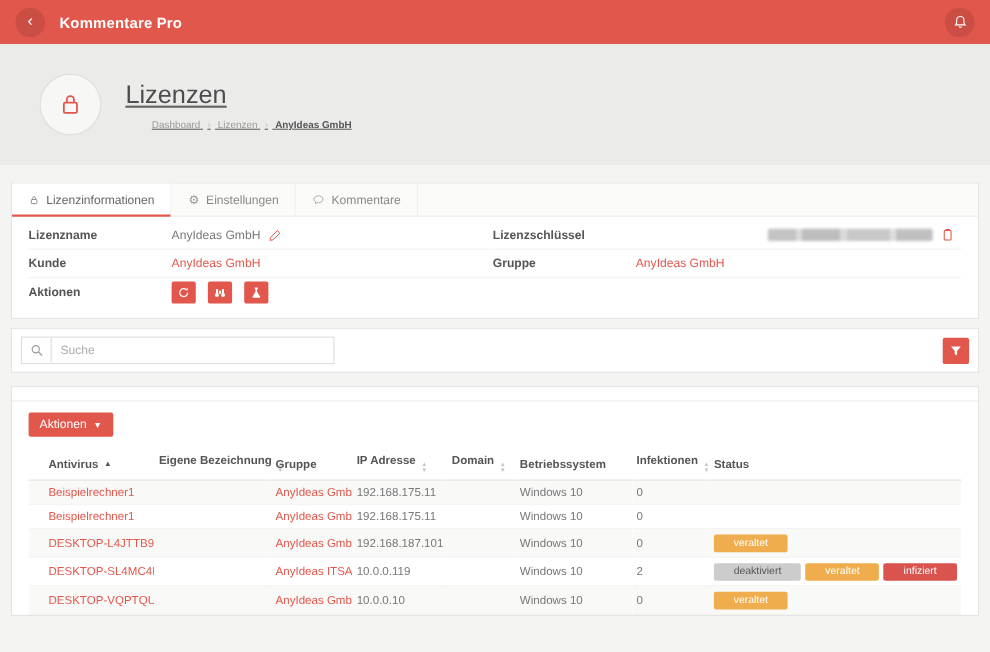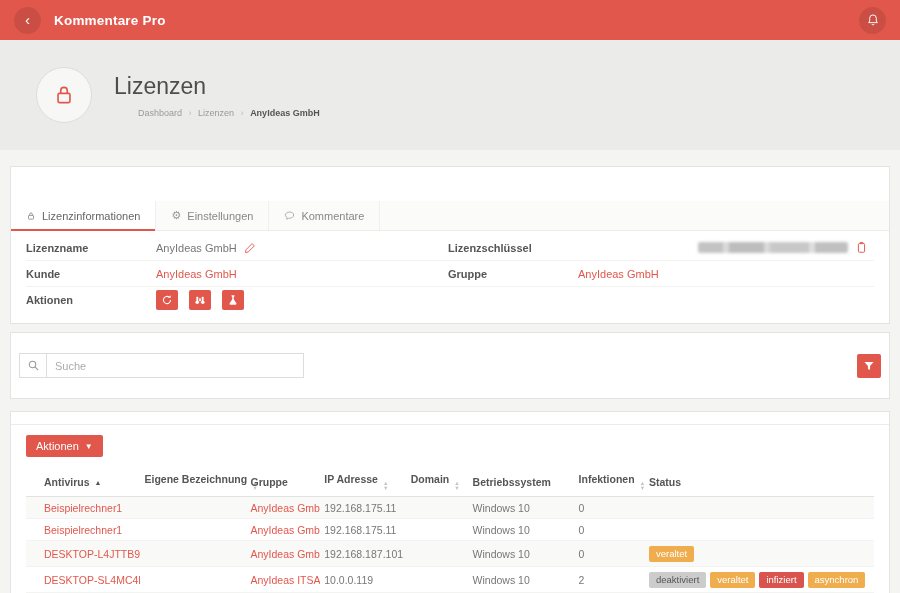--- a/index.html
+++ b/index.html
@@ -11,53 +11,53 @@
   .circle-btn { width:27px; height:27px; border-radius:50%; background:rgba(0,0,0,0.10);
     display:flex; align-items:center; justify-content:center; color:#fff; cursor:pointer; flex:0 0 auto; }
   .topbar .app-title { color:#fff; font-weight:bold; font-size:13.5px; margin-left:13px; letter-spacing:.2px; }
   .topbar .spacer { flex:1; }
   .back-glyph { font-size:15px; line-height:1; margin-top:-2px; }
 
   
   .page-header { height:110px; background:#ebebea; display:flex; align-items:center; padding:0 0 0 36px; }
   .avatar { width:56px; height:56px; border-radius:50%; background:#f7f7f6; border:1px solid #ddd;
     display:flex; align-items:center; justify-content:center; }
-  .ph-text { margin-left:22px; }
+  .ph-text { margin-left:22px;text-decoration:underline; }
   .ph-title { font-size:23px; color:#4d4d4d; font-weight:400; }
   .breadcrumb { margin-top:8px; font-size:9px; color:#9a9a9a;padding-left:24px; }
   .breadcrumb .sep { margin:0 4px; color:#bbb; }
   .breadcrumb .crumb { color:#9a9a9a; }
   .breadcrumb .crumb.current { color:#555; font-weight:bold; }
 
   
   .main { padding:16px 10px 0; }
   .card { background:#fff; border:1px solid #e4e4e3; }
 
   
-  .tabs { display:flex; background:#fbfbfa; border-bottom:1px solid #ececec; height:30px;margin-top:34px; }
+  .tabs { display:flex; background:#fbfbfa; border-bottom:1px solid #ececec; height:30px; }
   .tab { display:flex; align-items:center; gap:6px; padding:0 15px; font-size:11px; color:#888;
     border-right:1px solid #f0f0f0; cursor:pointer; position:relative; }
   .tab .ticon { color:#9a9a9a; display:flex; }
   .tab.active { background:#fff; color:#666; }
   .tab.active::after { content:""; position:absolute; left:0; right:0; bottom:-1px; height:2px; background:#e2574c; }
 
   
   .lic-grid { display:grid; grid-template-columns:1fr 1fr; padding:4px 15px 10px; }
   .lic-row { display:flex; align-items:center; min-height:26px; border-bottom:1px solid #f2f2f1; font-size:11px; }
   .lic-row.last { border-bottom:none; }
   .lic-label { width:130px; font-weight:bold; color:#555; flex:0 0 auto; }
   .lic-value { color:#777; display:flex; align-items:center; gap:7px; }
   .red-link { color:#e2574c; cursor:pointer; text-decoration:none; }
   .mini-btn { width:22px; height:20px; background:#e2574c; border:none; border-radius:2px; margin-right:4px;
     display:inline-flex; align-items:center; justify-content:center; cursor:pointer; }
   .redacted { width:150px; height:11px; border-radius:2px; filter:blur(1.6px);
     background:linear-gradient(90deg,#c3c3c3 0 17%,#dadada 17% 21%,#bdbdbd 21% 44%,#dadada 44% 48%,#c8c8c8 48% 74%,#dedede 74% 78%,#c0c0c0 78% 100%); }
 
   
-  .search-card { margin-top:8px; padding:20px 8px; display:flex; align-items:flex-end; justify-content:space-between; }
+  .search-card { margin-top:8px; padding:7px 8px; display:flex; align-items:flex-end; justify-content:space-between; }
   .input-group { display:flex; }
   .ig-addon { width:27px; height:25px; border:1px solid #ddd; border-right:none; background:#fff;
     display:flex; align-items:center; justify-content:center; }
   .search-input { width:258px; height:25px; border:1px solid #ddd; font-size:11px; padding:0 8px;
     color:#555; outline:none; font-family:inherit; }
   .search-input::placeholder { color:#ababab; }
   .filter-btn { width:24px; height:24px; background:#e2574c; border:none; border-radius:2px;
     display:flex; align-items:center; justify-content:center; cursor:pointer; }
 
   
@@ -73,21 +73,21 @@
   table.devices th { text-align:left; color:#555; font-weight:bold; padding:6px 4px;
     border-bottom:1px solid #e2e2e2; white-space:nowrap; cursor:pointer; }
   table.devices th:first-child, table.devices td:first-child { padding-left:18px; }
   table.devices td { padding:4.5px 4px; color:#777; border-bottom:1px solid #f3f3f2; white-space:nowrap;
     overflow:hidden; }
   table.devices tbody tr:nth-child(odd) { background:#f9f9f8; }
   .tlink { color:#e2574c; cursor:pointer; }
   .sort-asc { color:#555; font-size:7px; margin-left:5px; vertical-align:1px; }
   .sorter { display:inline-flex; flex-direction:column; margin-left:5px; vertical-align:-2px; }
   .sorter i { font-style:normal; font-size:5.5px; line-height:4.5px; color:#c3c3c3; }
-  .badge { display:inline-block; font-size:9.5px; padding:2px 7px 3px; border-radius:2px; margin-right:4px; }
+  .badge { display:inline-block; font-size:9.5px; padding:2px 18px 3px; border-radius:2px; margin-right:4px; }
 
   
   th.c0{width:13.5%} th.c1{width:12.5%} th.c2{width:8.7%} th.c3{width:10.2%}
   th.c4{width:7.3%} th.c5{width:12.5%} th.c6{width:8.3%} th.c7{width:27%}
 </style>
 </head>
 <body>
 
 <div class="topbar">
   <div class="circle-btn">

